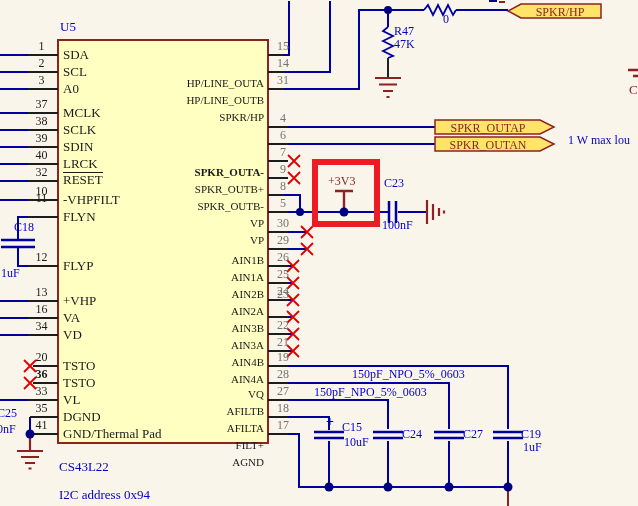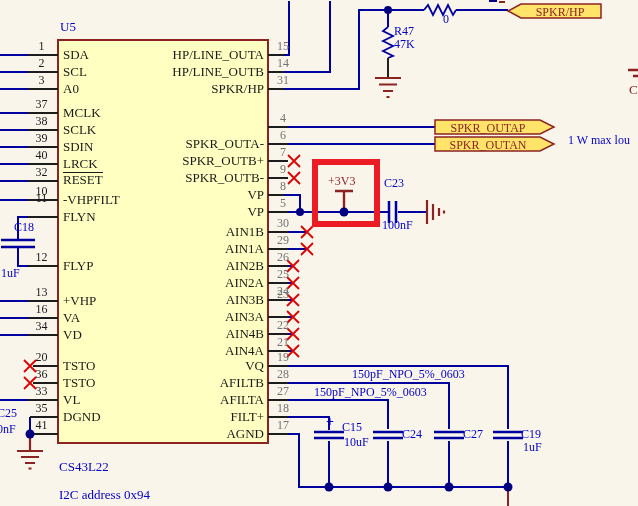--- a/index.html
+++ b/index.html
@@ -10,21 +10,21 @@
   }
   #gfx{position:absolute;left:0;top:0;z-index:1;}
   .t{position:absolute;white-space:nowrap;line-height:1.05;z-index:3;}
   .blue{color:#0000C8;}
   .dr{color:#8B2323;}
   .f12{font-size:12px;}
   .f13{font-size:13px;}
   .pnum{position:absolute;left:27px;width:29px;text-align:center;font-size:12px;color:#1a1a1a;z-index:3;}
   .pnumr{position:absolute;left:269px;width:28px;text-align:center;font-size:12px;color:#737373;z-index:3;}
   .pname{position:absolute;left:63px;font-size:13px;color:#1a1a1a;z-index:3;white-space:nowrap;}
-  .pnamer{position:absolute;right:374px;font-size:13px;color:#1a1a1a;text-align:right;z-index:3;white-space:nowrap;}
+  .pnamer{position:absolute;right:374px;font-size:11px;color:#1a1a1a;text-align:right;z-index:3;white-space:nowrap;margin-top:30px;}
   .ovl{border-top:1.5px solid #1a1a1a;padding-top:0px;display:inline-block;line-height:1.0;}
   .ptxt{position:absolute;text-align:center;font-size:12px;color:#8B2323;z-index:3;}
 </style>
 </head>
 <body>
 
 <div id="canvas">
 
   <svg id="gfx" width="638" height="506" viewBox="0 0 638 506">
 
@@ -145,21 +145,21 @@
   <div class="pnum" style="top:131px;">39</div>
   <div class="pnum" style="top:148px;">40</div>
   <div class="pnum" style="top:165px;">32</div>
   <div class="pnum" style="top:184px;">10</div>
   <div class="pnum" style="top:191px;text-align:center;">11</div>
   <div class="pnum" style="top:250px;">12</div>
   <div class="pnum" style="top:285px;">13</div>
   <div class="pnum" style="top:302px;">16</div>
   <div class="pnum" style="top:319px;">34</div>
   <div class="pnum" style="top:350px;">20</div>
-  <div class="pnum" style="top:367px;">36</div>
+  <div class="pnum" style="top:367px;font-weight:bold;">36</div>
   <div class="pnum" style="top:384px;">33</div>
   <div class="pnum" style="top:401px;">35</div>
   <div class="pnum" style="top:418px;">41</div>
 
   <div class="pname" style="top:47px;">SDA</div>
   <div class="pname" style="top:64px;">SCL</div>
   <div class="pname" style="top:81px;">A0</div>
   <div class="pname" style="top:105px;">MCLK</div>
   <div class="pname" style="top:122px;">SCLK</div>
   <div class="pname" style="top:139px;">SDIN</div>
@@ -168,20 +168,21 @@
   <div class="pname" style="top:192px;">-VHPFILT</div>
   <div class="pname" style="top:209px;">FLYN</div>
   <div class="pname" style="top:258px;">FLYP</div>
   <div class="pname" style="top:293px;">+VHP</div>
   <div class="pname" style="top:310px;">VA</div>
   <div class="pname" style="top:327px;">VD</div>
   <div class="pname" style="top:358px;">TSTO</div>
   <div class="pname" style="top:375px;">TSTO</div>
   <div class="pname" style="top:392px;">VL</div>
   <div class="pname" style="top:409px;">DGND</div>
+  <div class="pname" style="top:426px;">GND/Thermal Pad</div>
 
   <div class="pnumr" style="top:39px;">15</div>
   <div class="pnumr" style="top:56px;">14</div>
   <div class="pnumr" style="top:73px;">31</div>
   <div class="pnumr" style="top:111px;">4</div>
   <div class="pnumr" style="top:128px;">6</div>
   <div class="pnumr" style="top:145px;">7</div>
   <div class="pnumr" style="top:162px;">9</div>
   <div class="pnumr" style="top:179px;">8</div>
   <div class="pnumr" style="top:196px;">5</div>
@@ -195,21 +196,21 @@
   <div class="pnumr" style="top:335px;">21</div>
   <div class="pnumr" style="top:350px;">19</div>
   <div class="pnumr" style="top:367px;">28</div>
   <div class="pnumr" style="top:384px;">27</div>
   <div class="pnumr" style="top:401px;">18</div>
   <div class="pnumr" style="top:418px;">17</div>
 
   <div class="pnamer" style="top:47px;">HP/LINE_OUTA</div>
   <div class="pnamer" style="top:64px;">HP/LINE_OUTB</div>
   <div class="pnamer" style="top:81px;">SPKR/HP</div>
-  <div class="pnamer" style="top:136px;">SPKR_OUTA-</div>
+  <div class="pnamer" style="top:136px;font-weight:bold;">SPKR_OUTA-</div>
   <div class="pnamer" style="top:153px;">SPKR_OUTB+</div>
   <div class="pnamer" style="top:170px;">SPKR_OUTB-</div>
   <div class="pnamer" style="top:187px;">VP</div>
   <div class="pnamer" style="top:204px;">VP</div>
   <div class="pnamer" style="top:224px;text-align:center;">AIN1B</div>
   <div class="pnamer" style="top:241px;">AIN1A</div>
   <div class="pnamer" style="top:258px;">AIN2B</div>
   <div class="pnamer" style="top:275px;">AIN2A</div>
   <div class="pnamer" style="top:292px;">AIN3B</div>
   <div class="pnamer" style="top:309px;">AIN3A</div>

